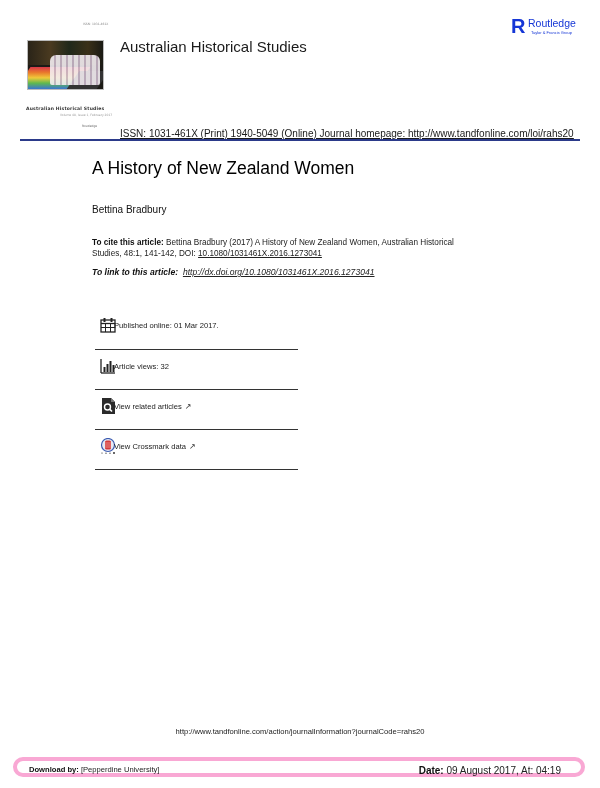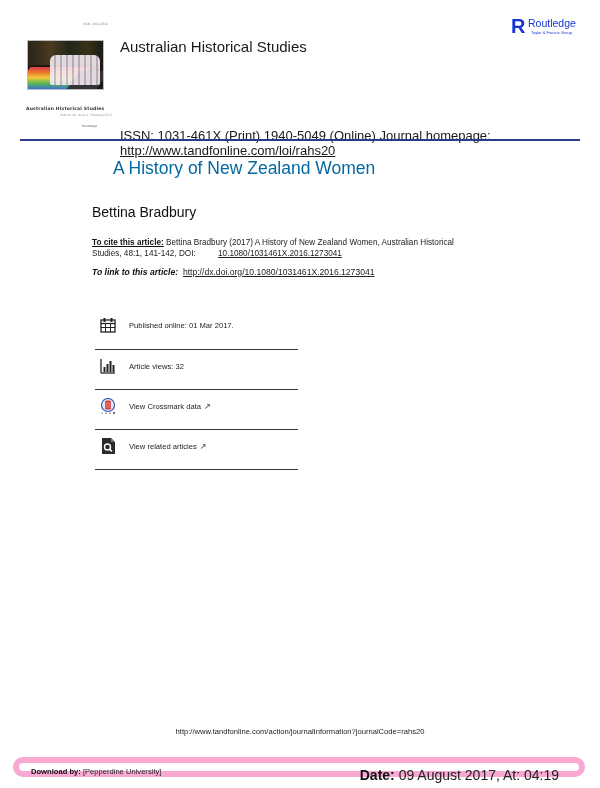--- a/index.html
+++ b/index.html
@@ -28,50 +28,50 @@
   .journal-title { left:120px; top:38px; font-size:15px; font-family:"Liberation Sans", sans-serif;
                    color:#1b1b1b; }
   .routledge { left:511px; top:16px; width:75px; height:20px; }
   .routledge .r-mark { position:absolute; left:0; top:0; font-size:20px; font-weight:bold;
                    color:#1536d6; font-family:"Liberation Sans", sans-serif; line-height:20px; }
   .routledge .r-name { position:absolute; left:17px; top:1px; font-size:10.5px; color:#1536d6;
                    font-family:"Liberation Sans", sans-serif; }
   .routledge .r-tag { position:absolute; left:20px; top:14px; font-size:4px; color:#1536d6;
                    font-family:"Liberation Sans", sans-serif; }
 
-  .issn { left:120px; top:128px; font-size:13px; font-family:"Liberation Sans", sans-serif; color:#1a1a1a; }
+  .issn { left:120px; top:128px; font-size:10px; font-family:"Liberation Sans", sans-serif; color:#1a1a1a;text-decoration:underline; }
   .issn a { color:#1a1a1a; text-decoration:underline; }
   .blue-rule { left:20px; top:139px; width:560px; height:2px; background:#2b3a8a; }
 
-  .article-title { left:92px; top:158px; font-size:17.5px; font-family:"Liberation Sans", sans-serif; color:#0369a1;margin-left:21px; }
-  .author { left:92px; top:204px; font-size:14px; font-family:"Liberation Sans", sans-serif; color:#111; }
+  .article-title { left:92px; top:158px; font-size:17.5px; font-family:"Liberation Sans", sans-serif; color:#000000; }
+  .author { left:92px; top:204px; font-size:10px; font-family:"Liberation Sans", sans-serif; color:#111; }
 
   .cite { left:92px; top:237px; width:380px; font-size:8.2px; line-height:11px;
           font-family:"Liberation Sans", sans-serif; color:#222; }
-  .cite b { font-weight:bold; color:#111;text-decoration:underline; }
-  .cite a { color:#222; text-decoration:underline;margin-left:20px; }
+  .cite b { font-weight:bold; color:#111; }
+  .cite a { color:#222; text-decoration:underline; }
   .link-line { left:92px; top:267px; font-size:8.6px; font-family:"Liberation Sans", sans-serif; color:#222; }
   .link-line b { font-weight:bold; color:#111;font-style:italic; }
-  .link-line a { color:#222; text-decoration:underline; }
+  .link-line a { color:#222; text-decoration:underline;font-style:italic; }
 
   .info-list { left:95px; top:309px; width:203px; }
   .info-item { position:relative; height:40px; border-bottom:1.5px solid #333; box-sizing:border-box; }
   .info-item:first-child { height:41px; }
   .info-item .ico { position:absolute; left:5px; top:8px; width:16px; height:16px; }
-  .info-item .txt { position:absolute; left:34px; top:12px; font-size:7.6px;
+  .info-item .txt { position:absolute; left:19px; top:12px; font-size:7.6px;
                     font-family:"Liberation Sans", sans-serif; color:#222; white-space:nowrap; }
   .info-item .ext { font-size:8px; margin-left:3px; color:#333; }
 
   .terms { left:0; top:726px; width:600px; text-align:center; font-size:7.6px; line-height:11px;
            font-family:"Liberation Sans", sans-serif; color:#222; }
-  .download-box { left:13px; top:757px; width:572px; height:20px; border:6px solid #f9a8d4;
+  .download-box { left:13px; top:757px; width:572px; height:20px; border:4px solid #f9a8d4;
                   border-radius:10px; box-sizing:border-box; }
   .download-box .left { position:absolute; left:12px; top:4px; font-size:7.6px;
                   font-family:"Liberation Sans", sans-serif; color:#222; }
-  .download-box .right { position:absolute; right:20px; top:4px; font-size:14px;
+  .download-box .right { position:absolute; right:20px; top:4px; font-size:10px;
                   font-family:"Liberation Sans", sans-serif; color:#222; }
   .download-box b { font-weight:bold; color:#111; }
 </style>
 </head>
 <body>
 
 <div class="abs cover-small-top">ISSN: 1031-461X</div>
 <div class="abs cover-img">
   <div class="trees"></div>
   <div class="rainbow"></div>
@@ -124,41 +124,41 @@
       <line x1="1" y1="15" x2="15" y2="15" stroke="#222" stroke-width="1.3"></line>
       <rect x="3.5" y="9" width="2" height="5" fill="#222"></rect>
       <rect x="6.5" y="6" width="2" height="8" fill="#222"></rect>
       <rect x="9.5" y="3" width="2" height="11" fill="#222"></rect>
       <rect x="12.5" y="7" width="2" height="7" fill="#222"></rect>
     </svg>
     <span class="txt">Article views: 32</span>
   </div>
   <div class="info-item">
     <svg class="ico" viewBox="0 0 16 16">
+      <path d="M2 0 L11 0 L15 4 L15 16 L2 16 Z" fill="#2a2a2a"></path>
+      <path d="M11 0 L11 4 L15 4" fill="#777"></path>
+      <circle cx="7.5" cy="9" r="3" fill="none" stroke="#fff" stroke-width="1.4"></circle>
+      <line x1="9.6" y1="11.1" x2="12" y2="13.5" stroke="#fff" stroke-width="1.6"></line>
+    </svg>
+    <span class="txt"><span>View related articles</span><span class="ext">↗</span></span>
+  </div>
+  <div class="info-item">
+    <svg class="ico" viewBox="0 0 16 16">
       <circle cx="8" cy="7" r="6.5" fill="#e6e9f4" stroke="#3a5ab0" stroke-width="1.2"></circle>
       <rect x="5" y="2.5" width="6" height="9" rx="1.5" fill="#d53a3a"></rect>
       <line x1="5" y1="5" x2="11" y2="5" stroke="#f5c0c0" stroke-width=".6"></line>
       <line x1="5" y1="7" x2="11" y2="7" stroke="#f5c0c0" stroke-width=".6"></line>
       <line x1="5" y1="9" x2="11" y2="9" stroke="#f5c0c0" stroke-width=".6"></line>
       <circle cx="2" cy="15" r=".6" fill="#222"></circle>
       <circle cx="6" cy="15.2" r=".6" fill="#222"></circle>
       <circle cx="10" cy="15.2" r=".6" fill="#222"></circle>
       <circle cx="14" cy="15" r=".9" fill="#222"></circle>
     </svg>
     <span class="txt"><span>View Crossmark data</span><span class="ext">↗</span></span>
   </div>
-  <div class="info-item">
-    <svg class="ico" viewBox="0 0 16 16">
-      <path d="M2 0 L11 0 L15 4 L15 16 L2 16 Z" fill="#2a2a2a"></path>
-      <path d="M11 0 L11 4 L15 4" fill="#777"></path>
-      <circle cx="7.5" cy="9" r="3" fill="none" stroke="#fff" stroke-width="1.4"></circle>
-      <line x1="9.6" y1="11.1" x2="12" y2="13.5" stroke="#fff" stroke-width="1.6"></line>
-    </svg>
-    <span class="txt"><span>View related articles</span><span class="ext">↗</span></span>
-  </div>
 </div>
 
 <div class="abs terms">
   <div>http://www.tandfonline.com/action/journalInformation?journalCode=rahs20</div>
 </div>
 <div class="abs download-box">
   <span class="left"><b>Download by:</b><span> [Pepperdine University]</span></span>
   <span class="right"><b>Date:</b><span> 09 August 2017, At: 04:19</span></span>
 </div>
 

